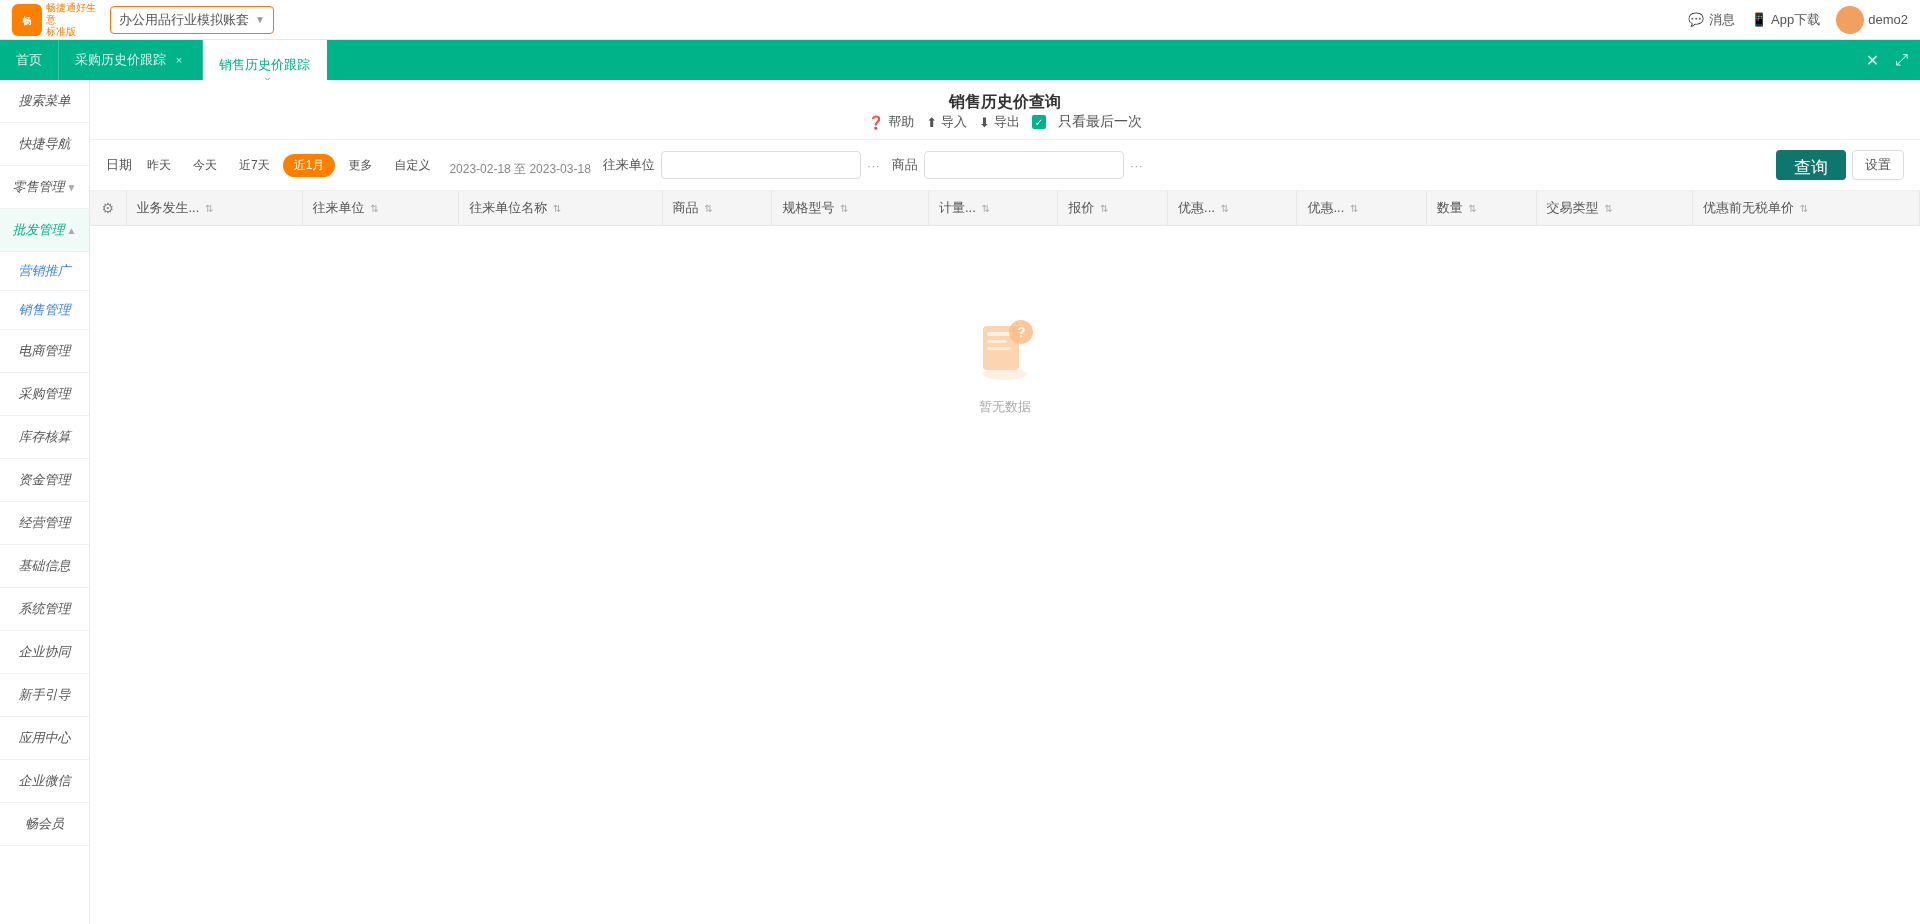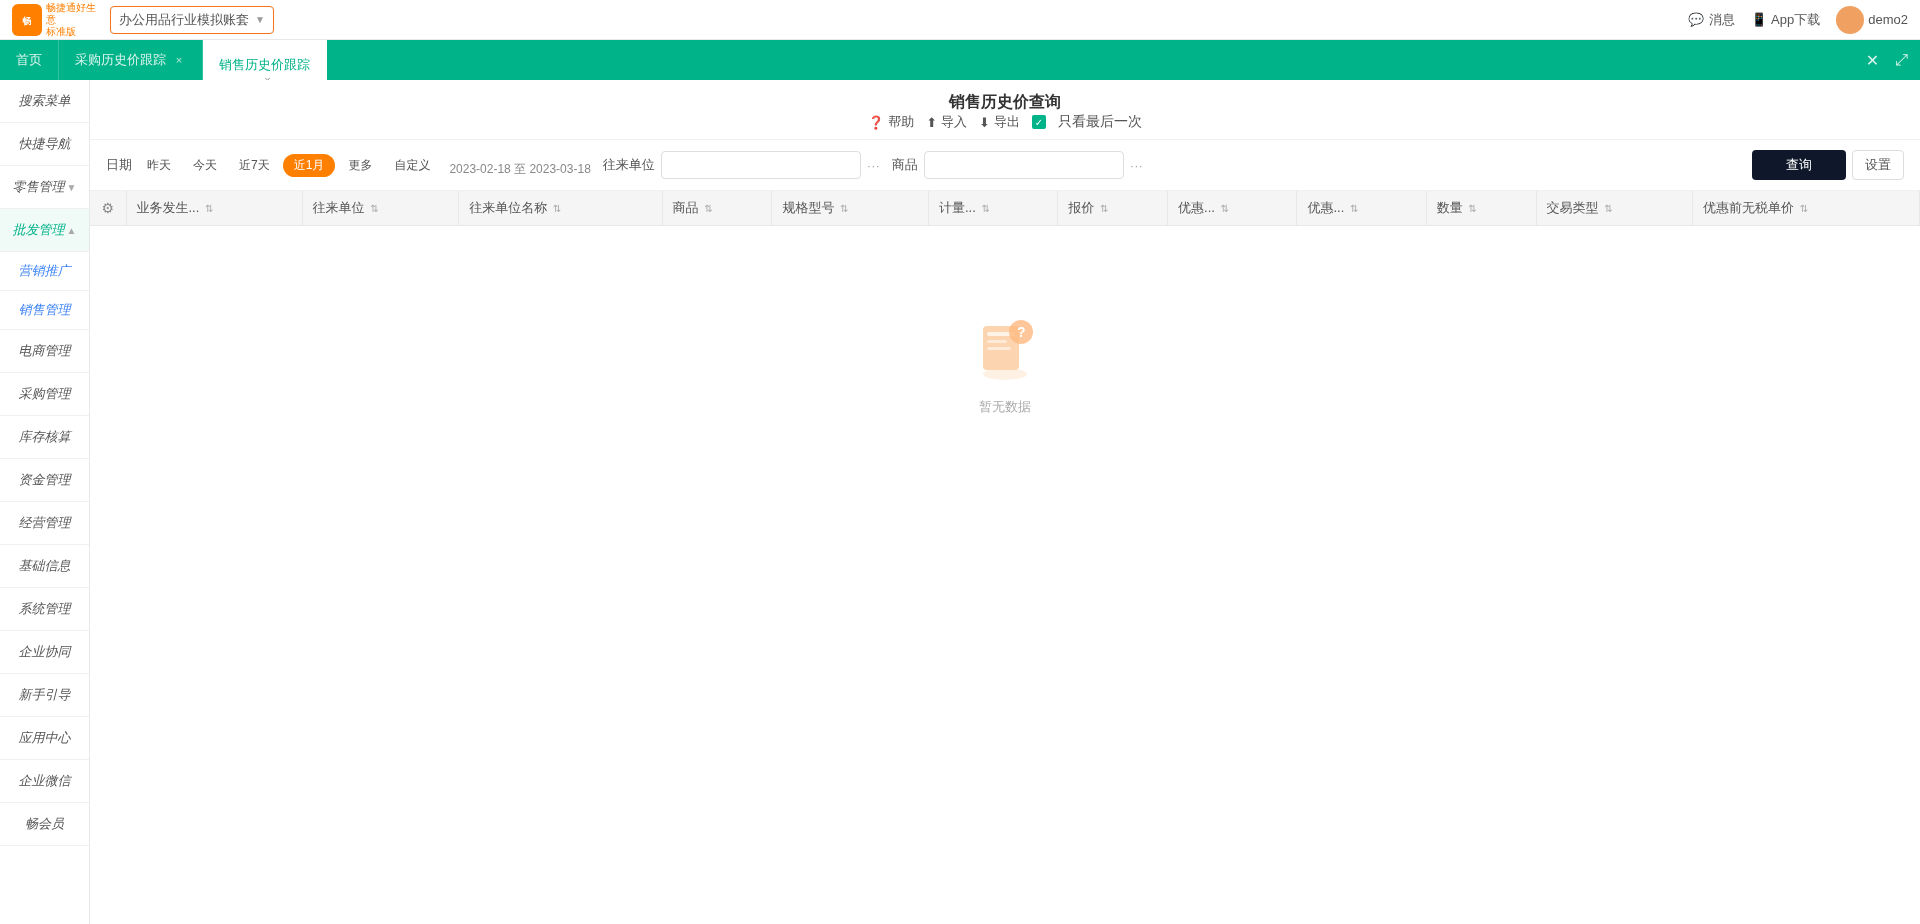--- a/index.html
+++ b/index.html
@@ -138,22 +138,22 @@
     }
     .filter-input-group {
       display: flex; align-items: center; gap: 6px;
     }
     .filter-input {
       height: 28px; border: 1px solid #ddd; border-radius: 4px; padding: 0 8px;
       font-size: 13px; color: #333; width: 200px; outline: none;
     }
     .filter-dots { color: #aaa; font-size: 13px; cursor: pointer; }
     .query-btn {
-      background: #0f172a; color: #fff; border: none; border-radius: 4px;
-      padding: 6px 34px; font-size: 13px; cursor: pointer; height: 30px;
+      background: #0f766e; color: #fff; border: none; border-radius: 4px;
+      padding: 6px 18px; font-size: 17px; cursor: pointer; height: 30px;
     }
     .settings-btn {
       color: #555; border: 1px solid #ddd; border-radius: 4px; background: #fff;
       padding: 4px 12px; font-size: 13px; cursor: pointer; height: 30px;
     }
     .filter-right {
       display: flex; gap: 6px; margin-left: auto; align-items: center;
     }
 
     

